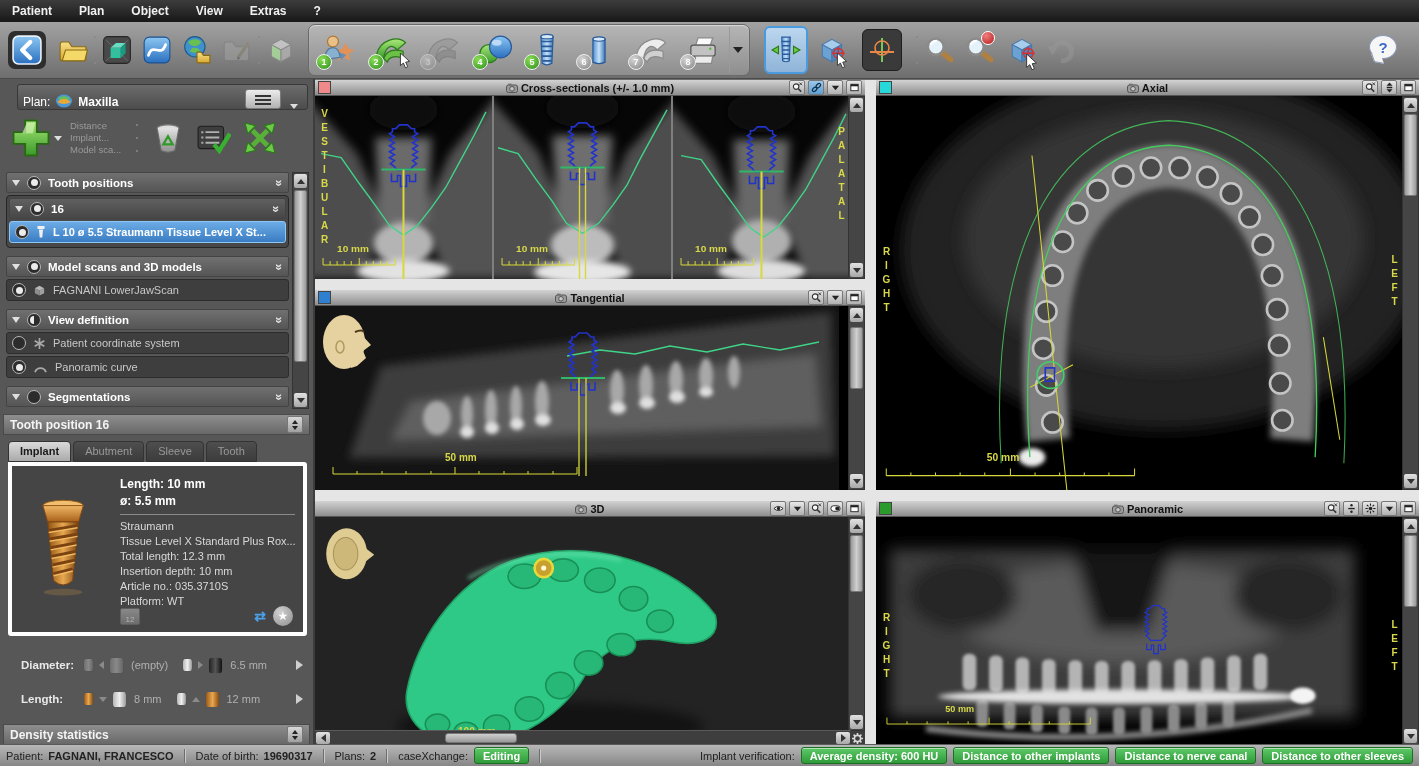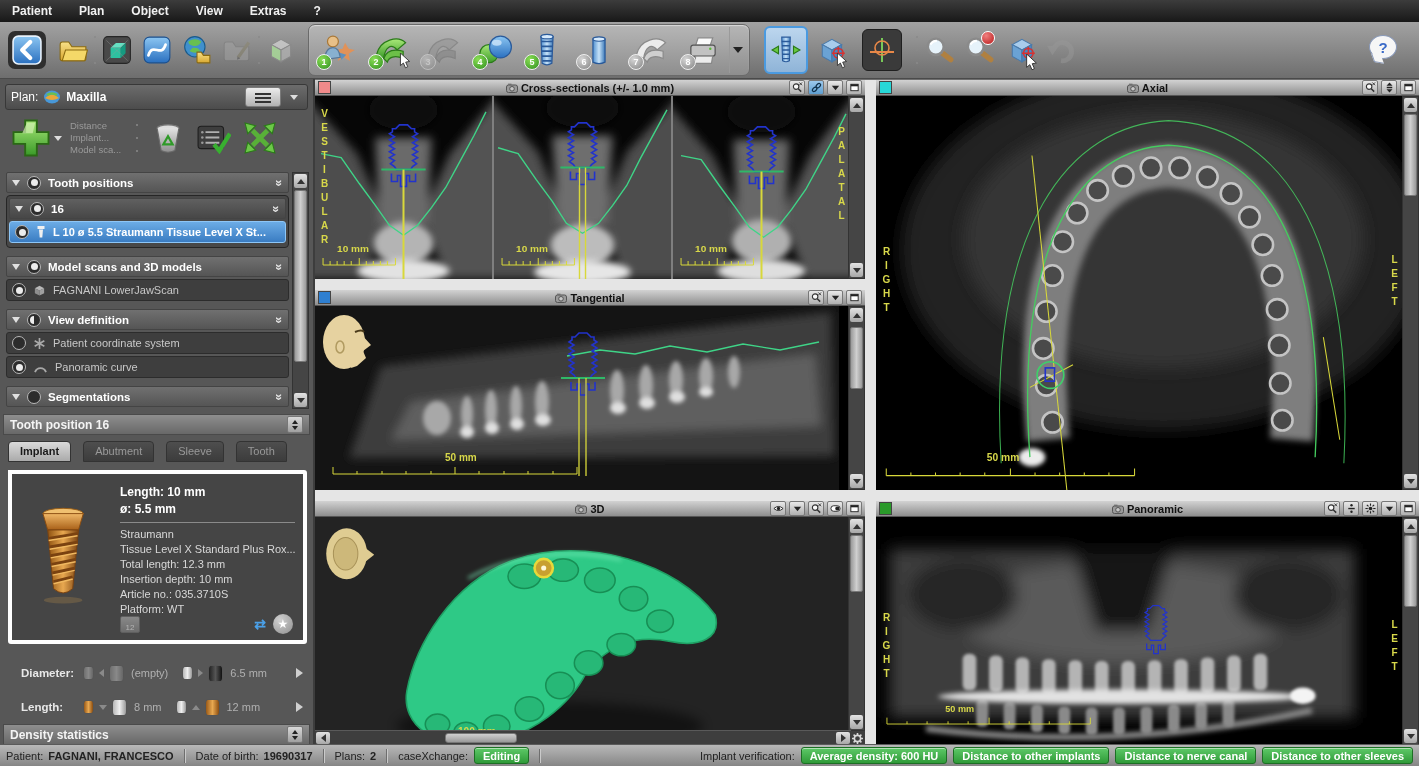--- a/index.html
+++ b/index.html
@@ -41,22 +41,22 @@
      background:#3a3a3a;display:flex;align-items:center;justify-content:center}
   .helpbtn{margin-left:auto;margin-right:20px;width:30px;height:30px;position:relative}
   .bubble{width:26px;height:22px;background:#f6f6f6;border:1px solid #8898b8;border-radius:50%;
      display:flex;align-items:center;justify-content:center;color:#3a6ac8;font-weight:bold;font-size:15px}
   .bubble::after{content:"";position:absolute;left:4px;bottom:2px;width:8px;height:8px;background:#f6f6f6;
      border-left:1px solid #8898b8;border-bottom:1px solid #8898b8;transform:skew(30deg) rotate(12deg)}
 
   
   .lp{position:absolute;left:0;top:79px;width:313px;bottom:21px;background:#575757;
       border-right:2px solid #3d3d3d;display:flex;flex-direction:column;font-size:11px}
-  .planbar{margin:5px 5px 0 5px;height:24px;background:linear-gradient(#6c6c6c,#4c4c4c);
-      border:1px solid #383838;border-radius:3px;display:flex;align-items:center;gap:5px;
+  .planbar{margin:5px 5px 0 17px;height:24px;background:linear-gradient(#6c6c6c,#4c4c4c);
+      border:1px solid #383838;border-radius:3px;display:flex;align-items:flex-end;gap:5px;
       color:#fff;font-size:12px;padding:0 5px}
   .planname{font-weight:bold}
   .hambtn{margin-left:auto;width:34px;height:18px;background:linear-gradient(#ececec,#b2b2b2);
       border:1px solid #7a7a7a;border-radius:3px;position:relative}
   .hambtn::before{content:"";position:absolute;left:9px;right:9px;top:5px;height:2px;background:#333;
       box-shadow:0 4px 0 #333,0 8px 0 #333;height:1.6px}
   .ddsmall{width:16px;display:flex;justify-content:center}
   .tri-l{width:0;height:0;border-left:4px solid transparent;border-right:4px solid transparent;border-top:5px solid #ddd}
   .actionrow{height:52px;display:flex;align-items:center;padding:2px 6px 0 10px}
   .addwrap{display:flex;align-items:center}
@@ -89,21 +89,21 @@
   .thumb{position:absolute;left:1px;right:1px;background:linear-gradient(90deg,#9a9a9a,#cfcfcf,#9a9a9a);
       border:1px solid #777;border-radius:2px}
 
   .secbar{height:19px;margin:5px 3px 0 3px;background:linear-gradient(#8e8e8e,#686868);border:1px solid #4a4a4a;
       color:#f4f4f4;font-weight:bold;font-size:12px;display:flex;align-items:center;padding:0 6px;flex:none}
   .spinner{margin-left:auto;width:14px;height:15px;background:linear-gradient(#d8d8d8,#a0a0a0);border:1px solid #777;
       border-radius:2px;display:flex;flex-direction:column;align-items:center;justify-content:center;gap:2px}
   .spinner i{display:block;width:0;height:0;border-left:3.5px solid transparent;border-right:3.5px solid transparent}
   .spinner .u{border-bottom:4px solid #222}.spinner .d{border-top:4px solid #222}
 
-  .tabs{display:flex;gap:12px;margin:6px 6px 8px 8px}
+  .tabs{display:flex;gap:2px;margin:6px 6px 0 8px}
   .tab{padding:3px 11px 4px;font-size:11px;color:#999;background:linear-gradient(#4e4e4e,#3c3c3c);
       border:1px solid #333;border-radius:4px 4px 0 0}
   .tab.active{background:linear-gradient(#dadada,#aaaaaa);color:#1a1a1a;font-weight:bold}
   .details{margin:0 6px 8px 8px;border:4px solid #ffffff;background:#454545;border-radius:0 3px 3px 3px;
       padding:10px 8px 4px 8px;color:#d8d8d8;position:relative;height:152px;flex:none}
   .impimg{position:absolute;left:16px;top:30px}
   .dtext{margin-left:100px;line-height:15px}
   .dtext .b{font-weight:bold;color:#fff;font-size:12px;line-height:17px}
   .dhr{border:none;border-top:1px solid #8a8a8a;margin:4px 0 4px 0}
   .dicons{position:absolute;left:108px;right:10px;bottom:6px;display:flex;align-items:center}

